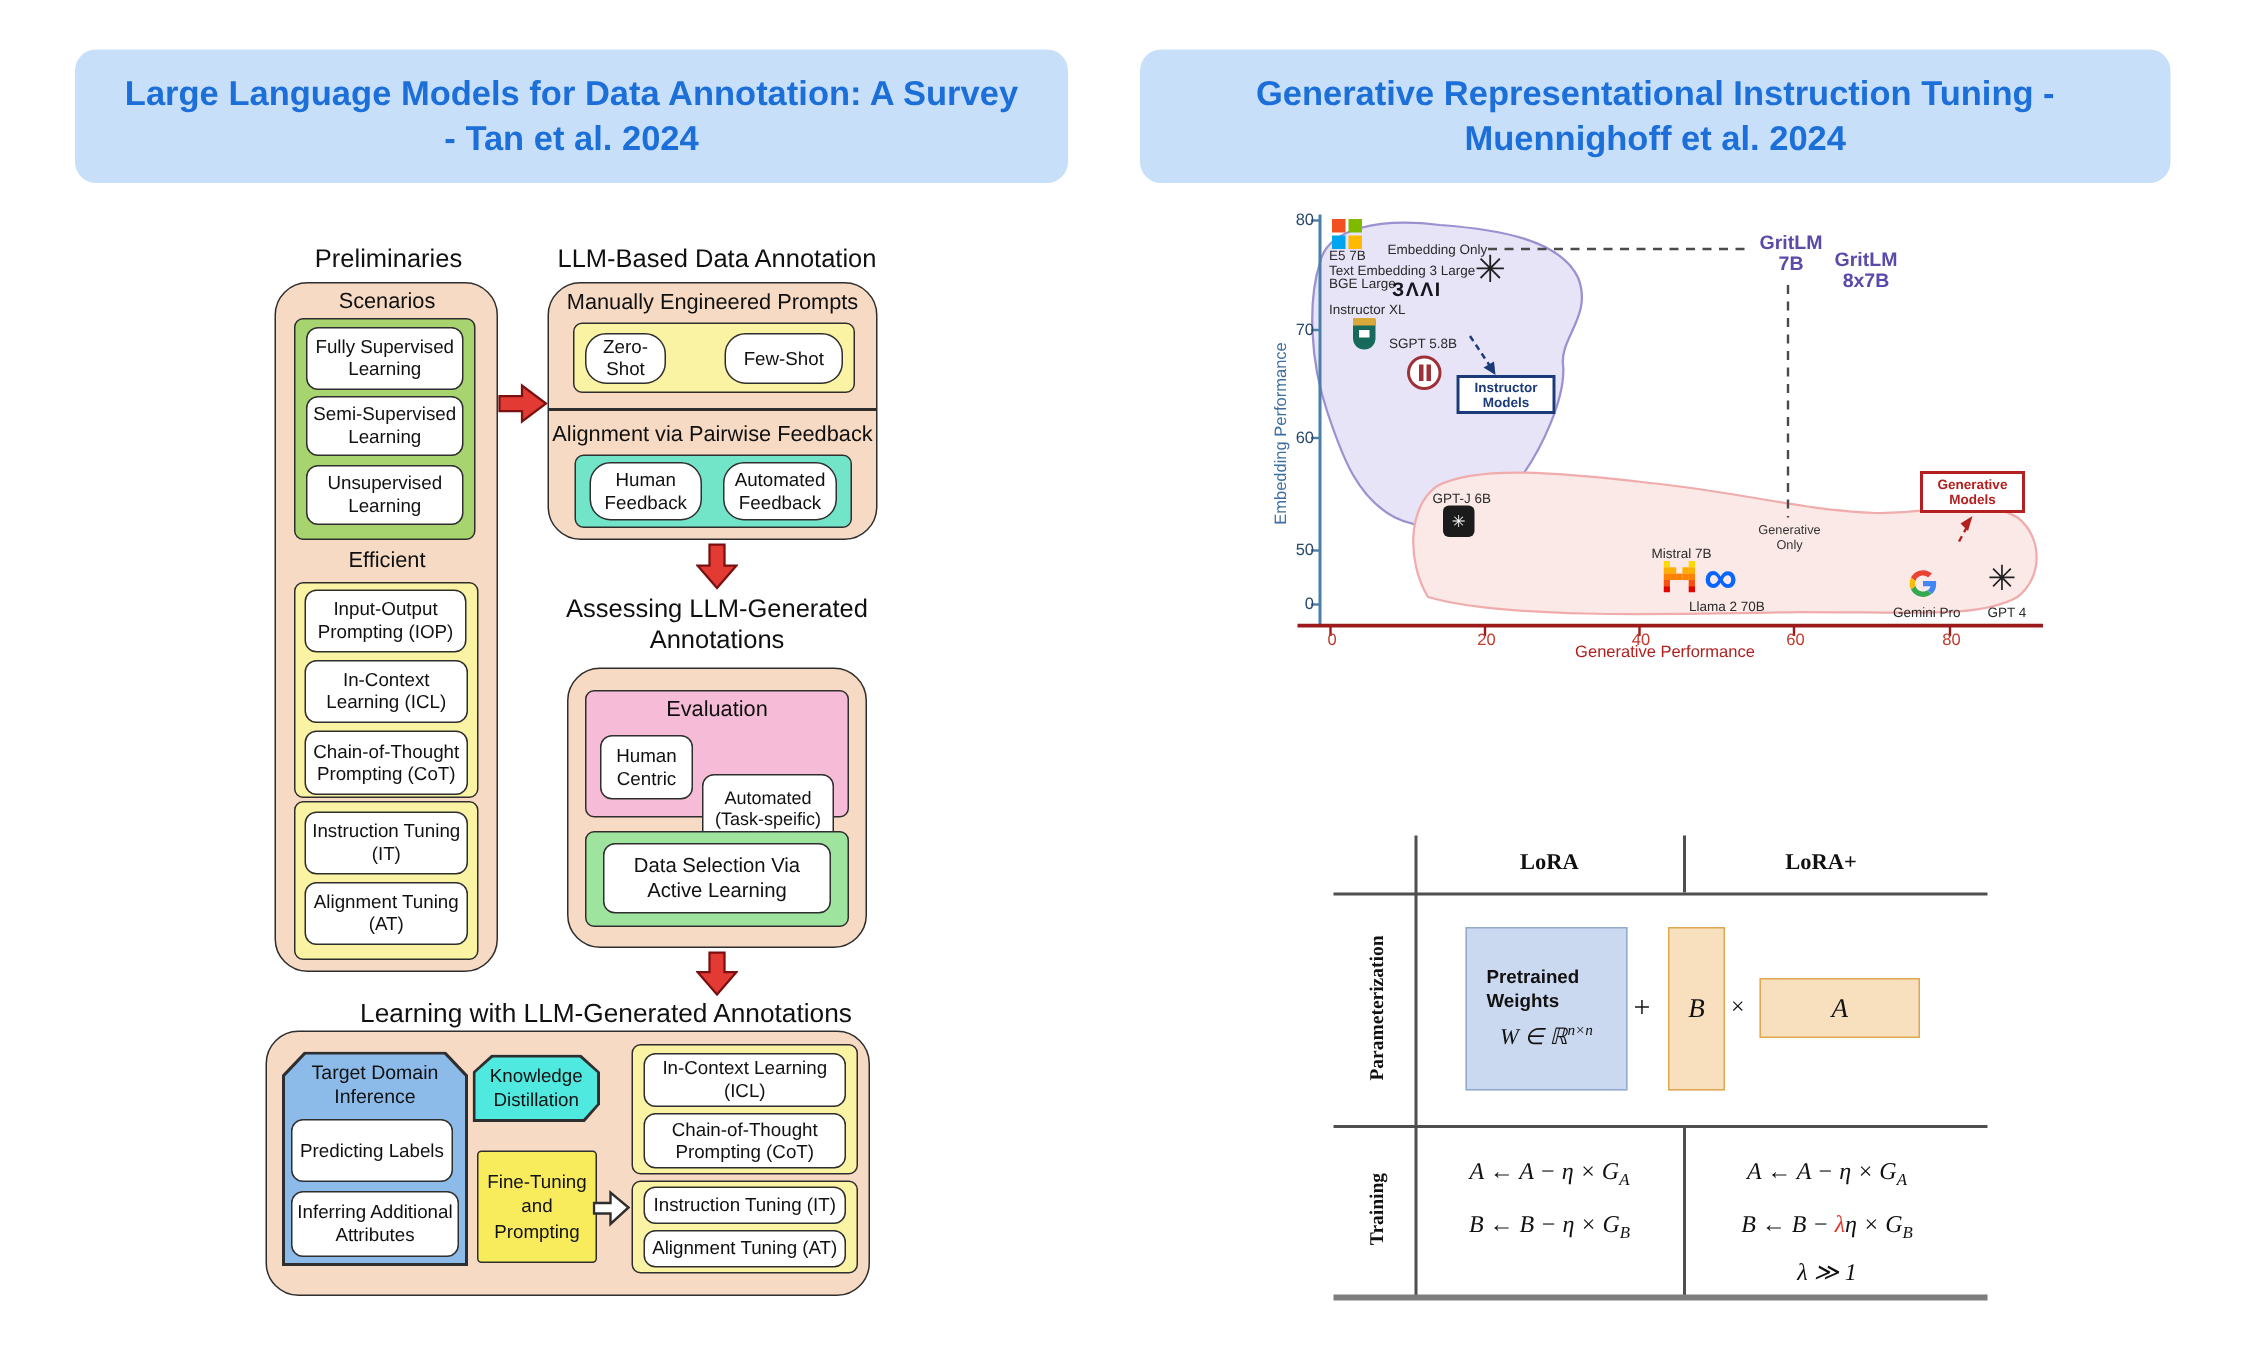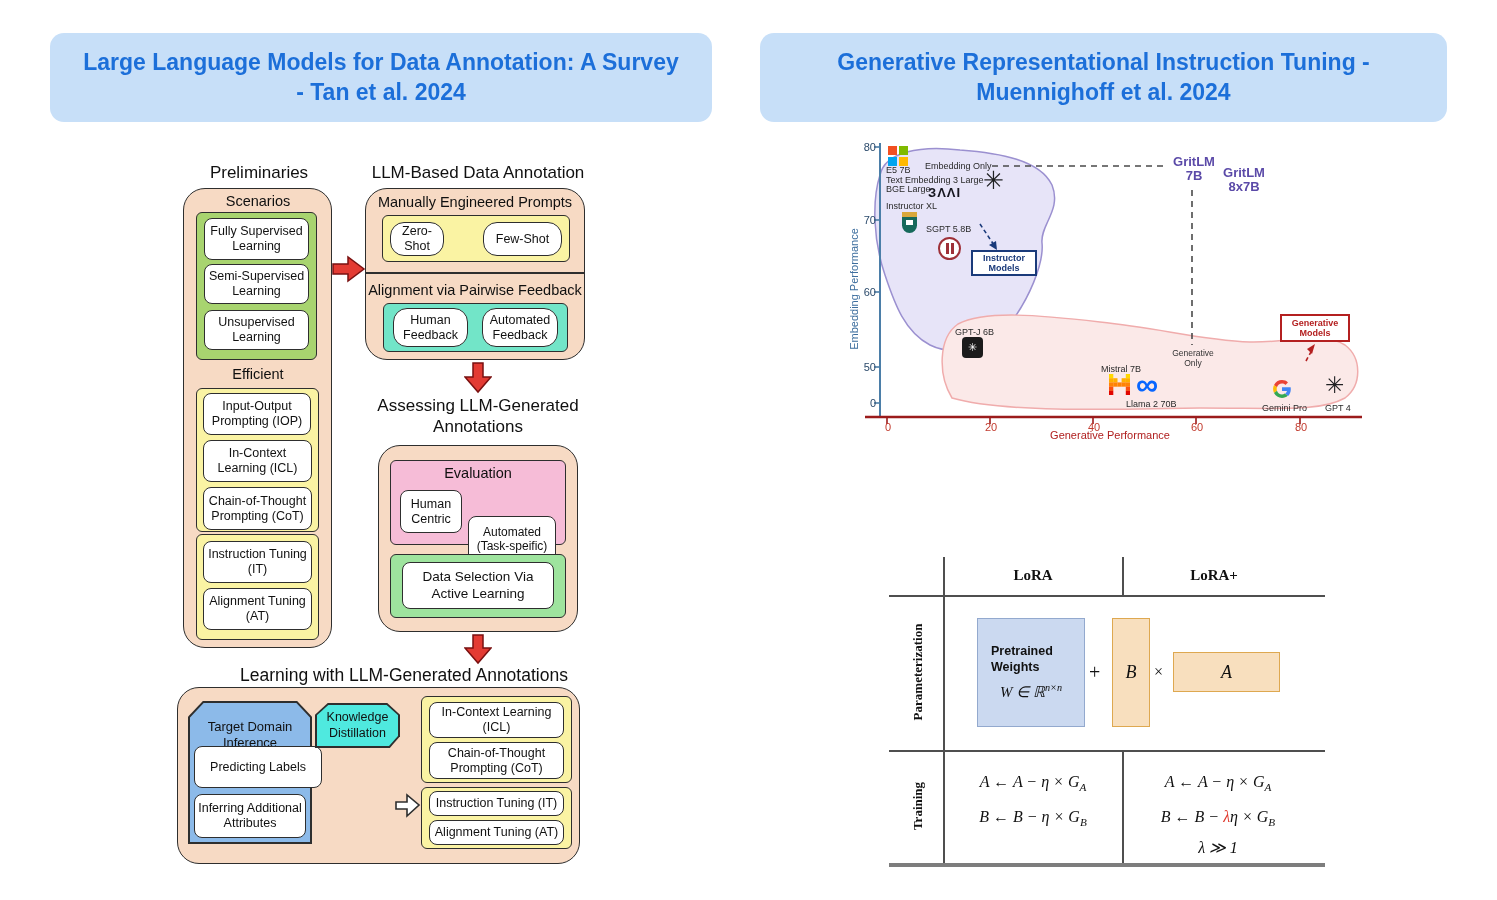--- a/index.html
+++ b/index.html
@@ -87,29 +87,30 @@
   <svg class="abs" style="left:464px;top:634px;" width="28" height="31">
     <polygon points="9,1 19,1 19,14 27,14 14,29 1,14 9,14" fill="#E33B33" stroke="#7a1010" stroke-width="1.5"></polygon>
   </svg>
 
   <div class="abs heading" style="left:204px;top:665px;width:400px;font-size:17.5px;">Learning with LLM-Generated Annotations</div>
   <div class="abs sect peach" style="left:177px;top:687px;width:403px;height:177px;border-radius:22px;"></div>
 
   <div class="abs" style="left:188px;top:701px;width:124px;height:143px;background:#2e2e2e;clip-path:polygon(12% 0,88% 0,100% 11%,100% 100%,0 100%,0 11%);">
     <div class="abs" style="left:1.6px;top:1.6px;right:1.6px;bottom:1.6px;background:#8CBAE9;clip-path:polygon(12% 0,88% 0,100% 11%,100% 100%,0 100%,0 11%);"></div>
   </div>
-  <div class="abs flexc" style="left:193px;top:706px;width:114px;height:34px;font-size:13px;line-height:1.25;margin-top:12px;">Target Domain Inference</div>
-  <div class="abs wbox flexc" style="left:194px;top:746px;width:128px;height:42px;">Predicting Labels</div>
+  <div class="abs flexc" style="left:193px;top:706px;width:114px;height:34px;font-size:13px;line-height:1.25;">Target Domain Inference</div>
+  <div class="abs wbox flexc" style="left:194px;top:746px;width:108px;height:42px;">Predicting Labels</div>
   <div class="abs wbox flexc" style="left:194px;top:794px;width:112px;height:44px;">Inferring Additional Attributes</div>
 
   <div class="abs" style="left:315px;top:703px;width:85px;height:45px;background:#2e2e2e;clip-path:polygon(15% 0,85% 0,100% 26%,100% 74%,88% 100%,0 100%,0 26%);">
     <div class="abs" style="left:1.6px;top:1.6px;right:1.6px;bottom:1.6px;background:#4FE9DF;clip-path:polygon(15% 0,85% 0,100% 26%,100% 74%,88% 100%,0 100%,0 26%);"></div>
   </div>
   <div class="abs flexc" style="left:317px;top:705px;width:81px;height:41px;font-size:12.5px;line-height:1.25;">Knowledge Distillation</div>
 
+  <div class="abs sect flexc" style="left:318px;top:767px;width:80px;height:75px;background:#F8EC5D;border-radius:3px;font-size:12.5px;line-height:1.3;padding:2px;">Fine-Tuning and Prompting</div>
   <svg class="abs" style="left:395px;top:792px;" width="26" height="27">
     <polygon points="1,10 12,10 12,3 24,13 12,24 12,17 1,17" fill="#ffffff" stroke="#2e2e2e" stroke-width="1.6"></polygon>
   </svg>
 
   <div class="abs sect" style="left:421px;top:696px;width:151px;height:87px;background:#FAF3A3;border-radius:6px;"></div>
   <div class="abs wbox flexc" style="left:429px;top:702px;width:135px;height:36px;">In-Context Learning (ICL)</div>
   <div class="abs wbox flexc" style="left:429px;top:742px;width:135px;height:37px;">Chain-of-Thought Prompting (CoT)</div>
   <div class="abs sect" style="left:421px;top:787px;width:151px;height:62px;background:#FAF3A3;border-radius:6px;"></div>
   <div class="abs wbox flexc" style="left:429px;top:791px;width:135px;height:25px;">Instruction Tuning (IT)</div>
   <div class="abs wbox flexc" style="left:429px;top:820px;width:135px;height:25px;">Alignment Tuning (AT)</div>

